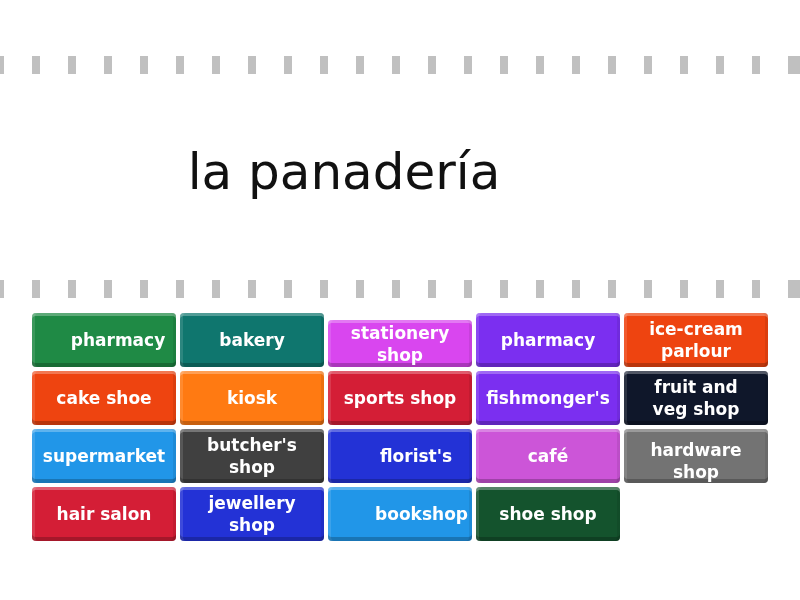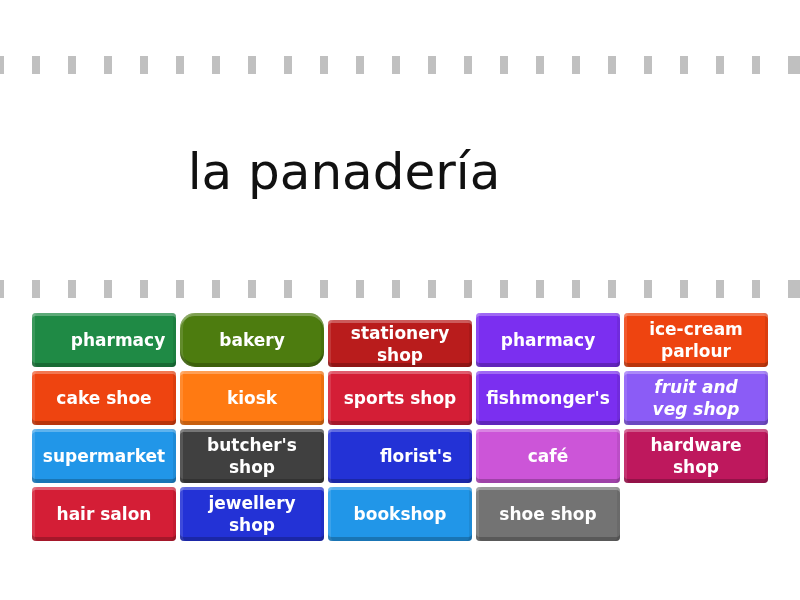--- a/index.html
+++ b/index.html
@@ -18,24 +18,24 @@
 <body>
 
 <div class="dashline" id="dash-top"></div>
 <div class="prompt">la panadería</div>
 <div class="dashline" id="dash-bot"></div>
 
 <div class="grid" id="grid">
     <div class="tile" style="background: rgb(31, 138, 69); padding-left: 32px;">
       <span>pharmacy</span>
     </div>
-    <div class="tile" style="background: #4d7c0f; border-radius: 15px;">
+    <div class="tile" style="background: #0f766e;">
       <span>bakery</span>
     </div>
-    <div class="tile" style="background: #b91c1c; margin-top: 7px;">
+    <div class="tile" style="background: #d946ef; margin-top: 7px;">
       <span>stationery
 shop</span>
     </div>
     <div class="tile" style="background: rgb(123, 47, 240);">
       <span>pharmacy</span>
     </div>
     <div class="tile" style="background: rgb(238, 68, 16);">
       <span>ice-cream
 parlour</span>
     </div>
@@ -44,47 +44,47 @@
     </div>
     <div class="tile" style="background: rgb(255, 122, 18);">
       <span>kiosk</span>
     </div>
     <div class="tile" style="background: rgb(212, 30, 54);">
       <span>sports shop</span>
     </div>
     <div class="tile" style="background: rgb(123, 47, 240);">
       <span>fishmonger's</span>
     </div>
-    <div class="tile" style="background: #8b5cf6; font-style: italic;">
+    <div class="tile" style="background: #0f172a;">
       <span>fruit and
 veg shop</span>
     </div>
     <div class="tile" style="background: rgb(33, 150, 232);">
       <span>supermarket</span>
     </div>
     <div class="tile" style="background: #404040;">
       <span>butcher's
 shop</span>
     </div>
     <div class="tile" style="background: rgb(35, 50, 214); padding-left: 36px;">
       <span>florist's</span>
     </div>
     <div class="tile" style="background: rgb(204, 85, 216);">
       <span>café</span>
     </div>
-    <div class="tile" style="background: #be185d;">
+    <div class="tile" style="background: #737373; align-items: flex-end;">
       <span>hardware
 shop</span>
     </div>
     <div class="tile" style="background: rgb(212, 30, 54);">
       <span>hair salon</span>
     </div>
     <div class="tile" style="background: rgb(35, 50, 214);">
       <span>jewellery
 shop</span>
     </div>
-    <div class="tile" style="background: rgb(33, 150, 232);">
+    <div class="tile" style="background: rgb(33, 150, 232); justify-content: flex-end;">
       <span>bookshop</span>
     </div>
-    <div class="tile" style="background: #737373;">
+    <div class="tile" style="background: #14532d;">
       <span>shoe shop</span>
     </div>
   </div>
 
 </body></html>

